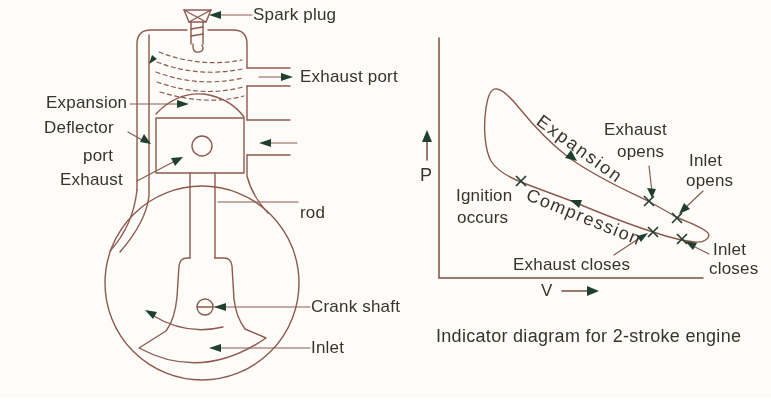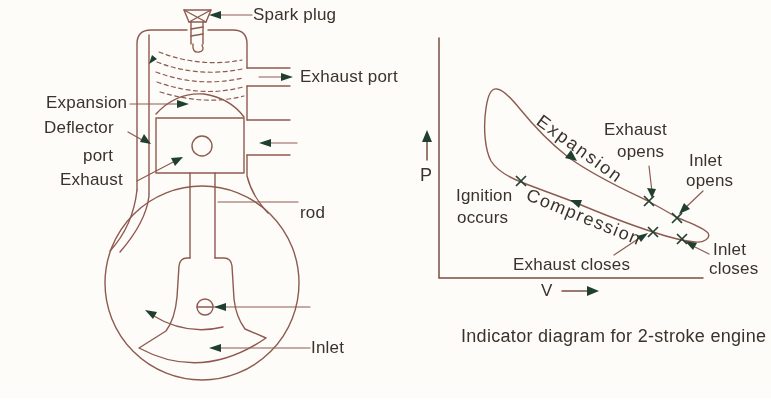--- a/index.html
+++ b/index.html
@@ -14,21 +14,21 @@
   .mark{fill:#20402f;stroke:none;}
   .xmark{stroke:#24402f;fill:none;}
   .lbl{
     position:absolute;color:#3a322b;font-size:17px;
     white-space:nowrap;line-height:1;letter-spacing:0.2px;
   }
   .lbl-rot{
     position:absolute;color:#3a322b;font-size:18px;
     white-space:nowrap;line-height:1;text-align:center;
   }
-  .cap{font-size:18px;letter-spacing:0.3px;margin-left:25px;}
+  .cap{font-size:18px;letter-spacing:0.3px;}
   .axP{font-size:18px;}
 </style>
 </head>
 <body>
 
 <div class="stage">
 
   <svg class="art" width="771" height="405" viewBox="0 0 771 405">
 
     <g class="ink" stroke-width="1.4" stroke-linecap="round" stroke-linejoin="round">
@@ -165,20 +165,21 @@
     </g>
   </svg>
 
   <div class="lbl" style="left:253px;top:6px">Spark plug</div>
   <div class="lbl" style="left:300px;top:68px">Exhaust port</div>
   <div class="lbl" style="left:46px;top:94px">Expansion</div>
   <div class="lbl" style="left:44px;top:119px">Deflector</div>
   <div class="lbl" style="left:83px;top:147px">port</div>
   <div class="lbl" style="left:60px;top:171px">Exhaust</div>
   <div class="lbl" style="left:300px;top:204px">rod</div>
+  <div class="lbl" style="left:311px;top:298px">Crank shaft</div>
   <div class="lbl" style="left:311px;top:339px">Inlet</div>
 
   <div class="lbl axP" style="left:420px;top:166px">P</div>
   <div class="lbl" style="left:541px;top:282px">V</div>
 
   <div class="lbl-rot" style="left:505px;top:140px;width:150px;transform:rotate(36deg);letter-spacing:2px">Expansion</div>
   <div class="lbl-rot" style="left:499px;top:208px;width:170px;transform:rotate(22deg);letter-spacing:1.5px">Compression</div>
 
   <div class="lbl" style="left:456px;top:187px">Ignition</div>
   <div class="lbl" style="left:457px;top:209px">occurs</div>

